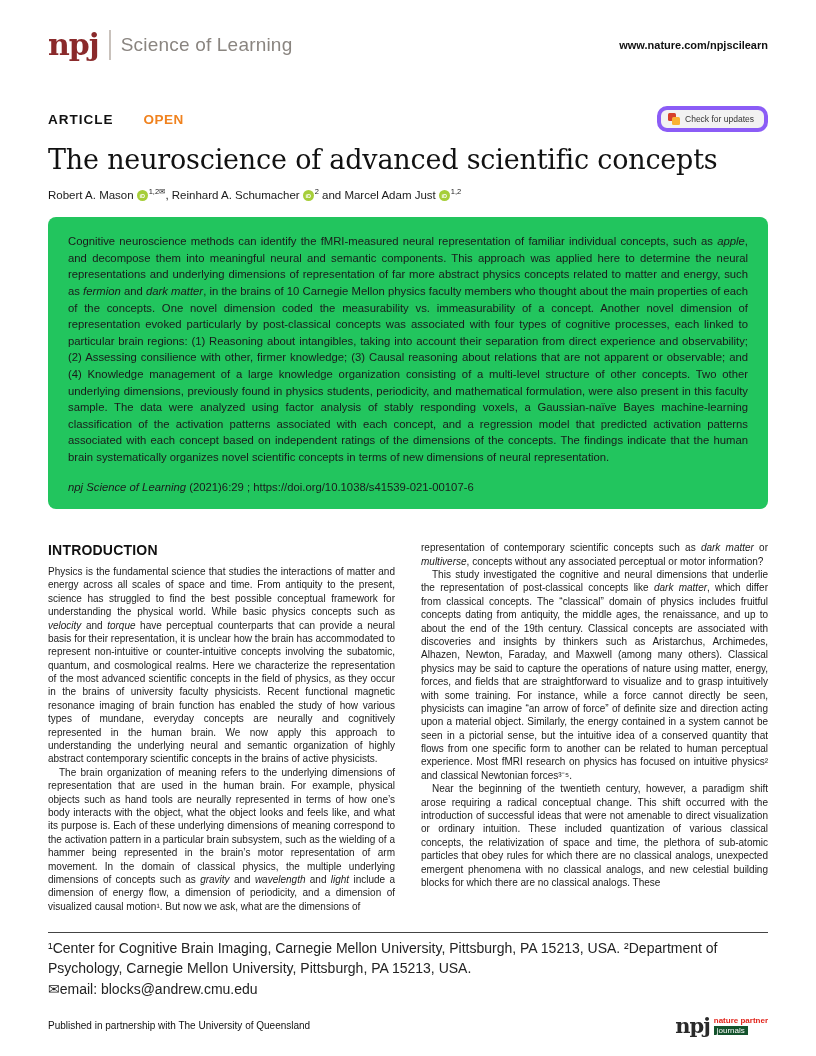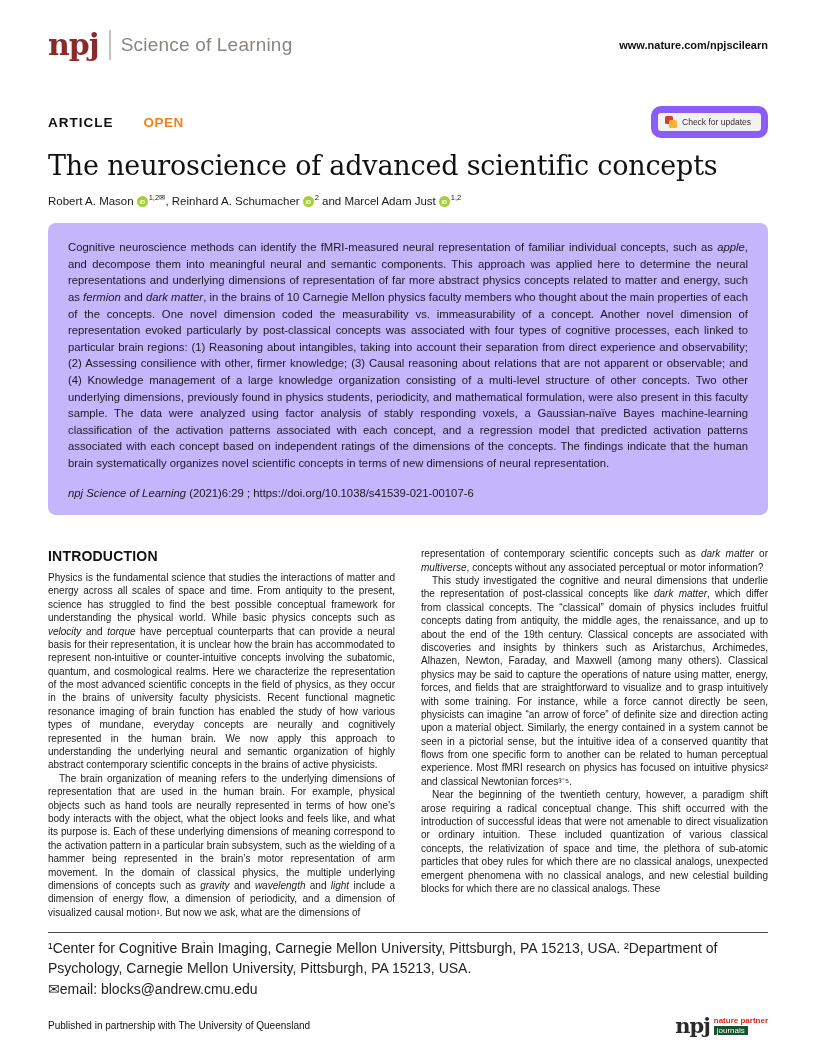--- a/index.html
+++ b/index.html
@@ -10,29 +10,29 @@
   .masthead { display:flex; align-items:center; justify-content:space-between; }
   .brand { display:flex; align-items:center; gap:10px; }
   .brand-npj { font-family:"DejaVu Serif", serif; font-weight:700; font-size:30px; line-height:1; color:#8a2a2b; letter-spacing:-1px; }
   .brand-divider { width:2px; height:30px; background:#c9c2bc; }
   .brand-journal { font-size:19px; color:#8a8580; letter-spacing:0.2px; }
   .site-url { font-size:11px; font-weight:700; color:#111; text-decoration:none; }
 
   .article-bar { margin-top:46px; display:flex; align-items:center; }
   .article-label { font-size:13.5px; font-weight:700; letter-spacing:1px; color:#111; }
   .open-label { font-size:13.5px; font-weight:700; color:#f0821e; margin-left:30px; letter-spacing:0.5px; }
-  .check-updates { margin-left:auto; display:flex; align-items:center; gap:5px; background:#f2f2f2; border:7px solid #8b5cf6; border-radius:10px; padding:3px 10px 3px 7px; font-size:8.5px; color:#333; cursor:pointer; }
+  .check-updates { margin-left:auto; display:flex; align-items:center; gap:5px; background:#f2f2f2; border:4px solid #8b5cf6; border-radius:10px; padding:3px 10px 3px 7px; font-size:8.5px; color:#333; cursor:pointer; }
 
   .title { margin-top:12px; font-family:"DejaVu Serif", serif; font-weight:400; font-size:27px; color:#111; letter-spacing:-0.2px; }
 
   .authors { margin-top:12px; font-size:11.5px; color:#1a1a1a; }
   .orcid { display:inline-flex; align-items:center; justify-content:center; width:11px; height:11px; border-radius:50%; background:#a6ce39; color:#fff; font-size:5.5px; font-weight:700; vertical-align:middle; margin:0 1px 0 3px; }
   .authors sup { font-size:7.5px; }
 
-  .abstract-box { margin-top:16px; background:#c4b5fd; border-radius:8px; padding:16px 20px 14px; font-size:11.3px; line-height:1.47; text-align:justify; color:#1a1a1a; }
+  .abstract-box { margin-top:16px; background:#22c55e; border-radius:8px; padding:16px 20px 14px; font-size:11.3px; line-height:1.47; text-align:justify; color:#1a1a1a; }
   .citation { margin-top:13px; text-align:left; }
 
   .body-cols { margin-top:32px; display:flex; gap:26px; }
   .col { flex:1; font-size:10px; line-height:1.34; text-align:justify; color:#1a1a1a; }
   .col h2 { font-size:14px; font-weight:700; letter-spacing:0.2px; margin-bottom:5px; color:#111; }
   .col p.ind { text-indent:11px; }
 
   .footnote-block { margin-top:auto; border-top:1px solid #444; padding-top:5px; font-size:14px; line-height:1.45; color:#222; }
 
   .page-footer { margin-top:16px; display:flex; align-items:center; justify-content:space-between; }

